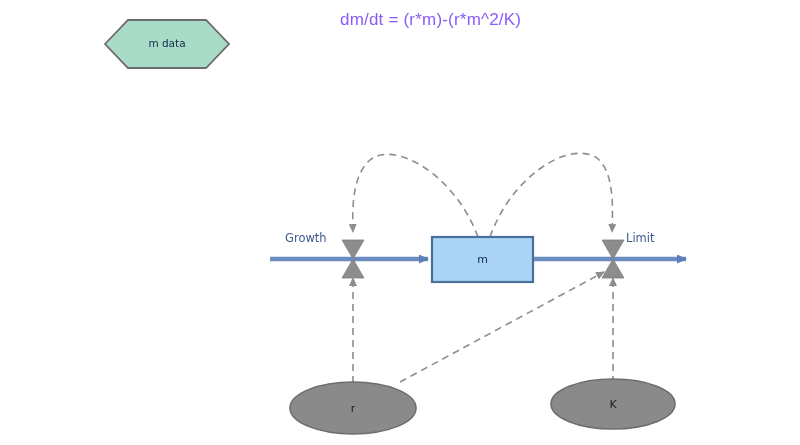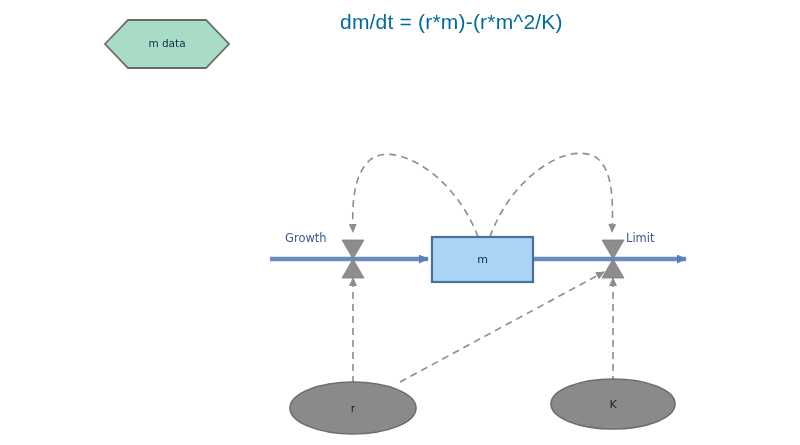--- a/index.html
+++ b/index.html
@@ -24,22 +24,22 @@
     top: 0;
     width: 800px;
     height: 445px;
   }
   .eq-text {
     position: absolute;
     left: 340px;
     top: 10px;
     width: 300px;
     font-family: "Liberation Sans", sans-serif;
-    font-size: 21px;
-    color: #0369a1;
+    font-size: 17px;
+    color: #8b5cf6;
     white-space: nowrap;
     letter-spacing: 0.2px;
   }
   .node-label {
     font-family: "DejaVu Sans", sans-serif;
     fill: #14294b;
   }
   .label-hex {
     font-size: 10.5px;
   }

